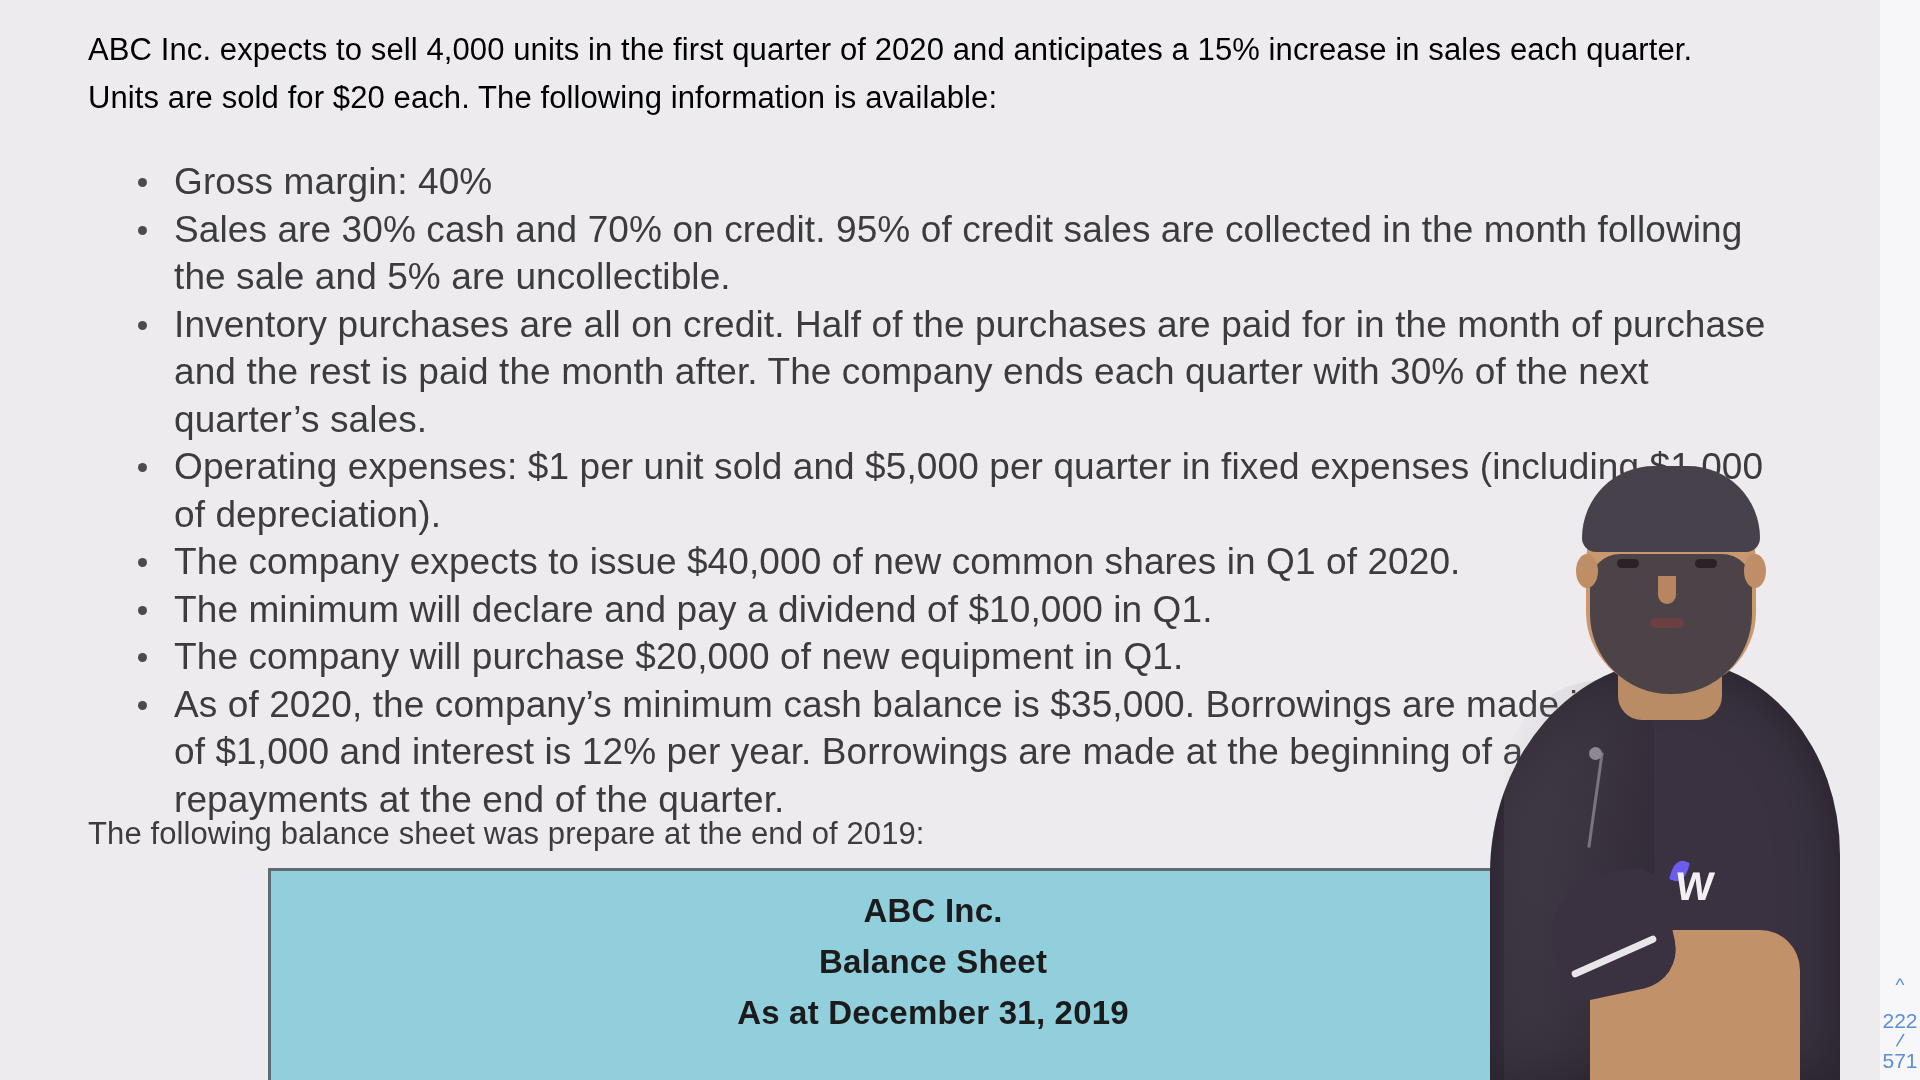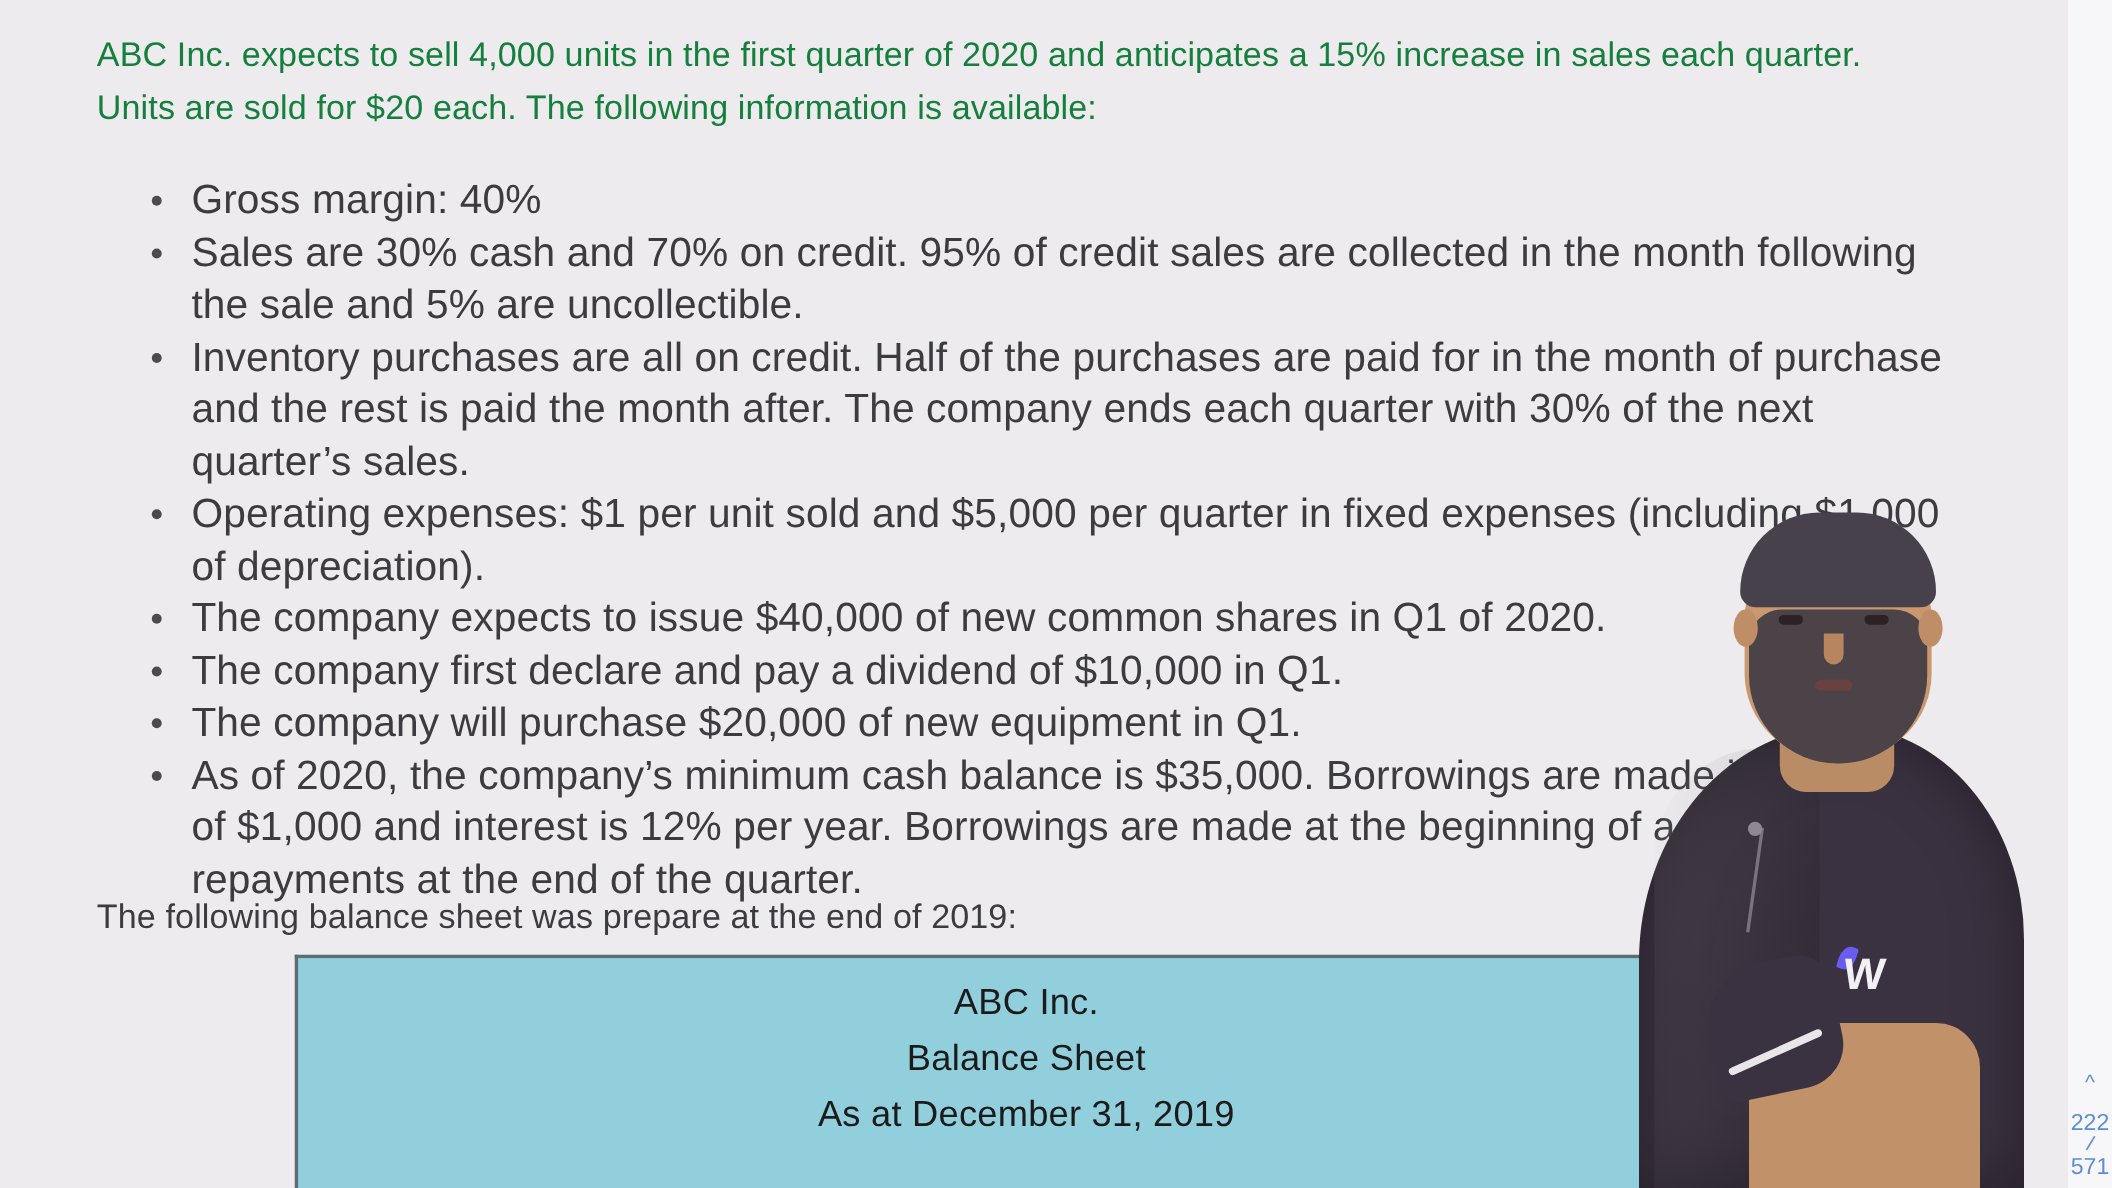--- a/index.html
+++ b/index.html
@@ -27,21 +27,21 @@
   }
 
   
   #intro {
     position: absolute;
     left: 88px;
     top: 26px;
     width: 1660px;
     font-size: 31px;
     line-height: 48px;
-    color: #15803d;
+    color: #000000;
     letter-spacing: 0.1px;
   }
 
   #bullets {
     position: absolute;
     left: 130px;
     top: 158px;
     width: 1660px;
     font-size: 37px;
     line-height: 47.5px;
@@ -84,21 +84,21 @@
     height: 212px;
     background: #92cfdd;
     border: 3px solid #5e6b70;
     border-bottom: none;
     text-align: center;
   }
   #bs-box .bs-line {
     font-size: 33px;
     line-height: 51px;
     color: #1b1b1b;
-    font-weight: 400;
+    font-weight: 700;
     letter-spacing: 0.2px;
   }
   #bs-box .bs-line.first { padding-top: 14px; }
 
   
   #presenter {
     position: absolute;
     right: 40px;
     bottom: 0;
     width: 350px;
@@ -329,21 +329,21 @@
     <li>
       <span class="bullet-dot"></span>
       <span>Operating expenses: $1 per unit sold and $5,000 per quarter in fixed expenses (including $1,000 of depreciation).</span>
     </li>
     <li>
       <span class="bullet-dot"></span>
       <span>The company expects to issue $40,000 of new common shares in Q1 of 2020.</span>
     </li>
     <li>
       <span class="bullet-dot"></span>
-      <span>The company first declare and pay a dividend of $10,000 in Q1.</span>
+      <span>The minimum will declare and pay a dividend of $10,000 in Q1.</span>
     </li>
     <li>
       <span class="bullet-dot"></span>
       <span>The company will purchase $20,000 of new equipment in Q1.</span>
     </li>
     <li>
       <span class="bullet-dot"></span>
       <span>As of 2020, the company’s minimum cash balance is $35,000. Borrowings are made in multiples of $1,000 and interest is 12% per year. Borrowings are made at the beginning of a quarter and repayments at the end of the quarter.</span>
     </li>
   </ul>

